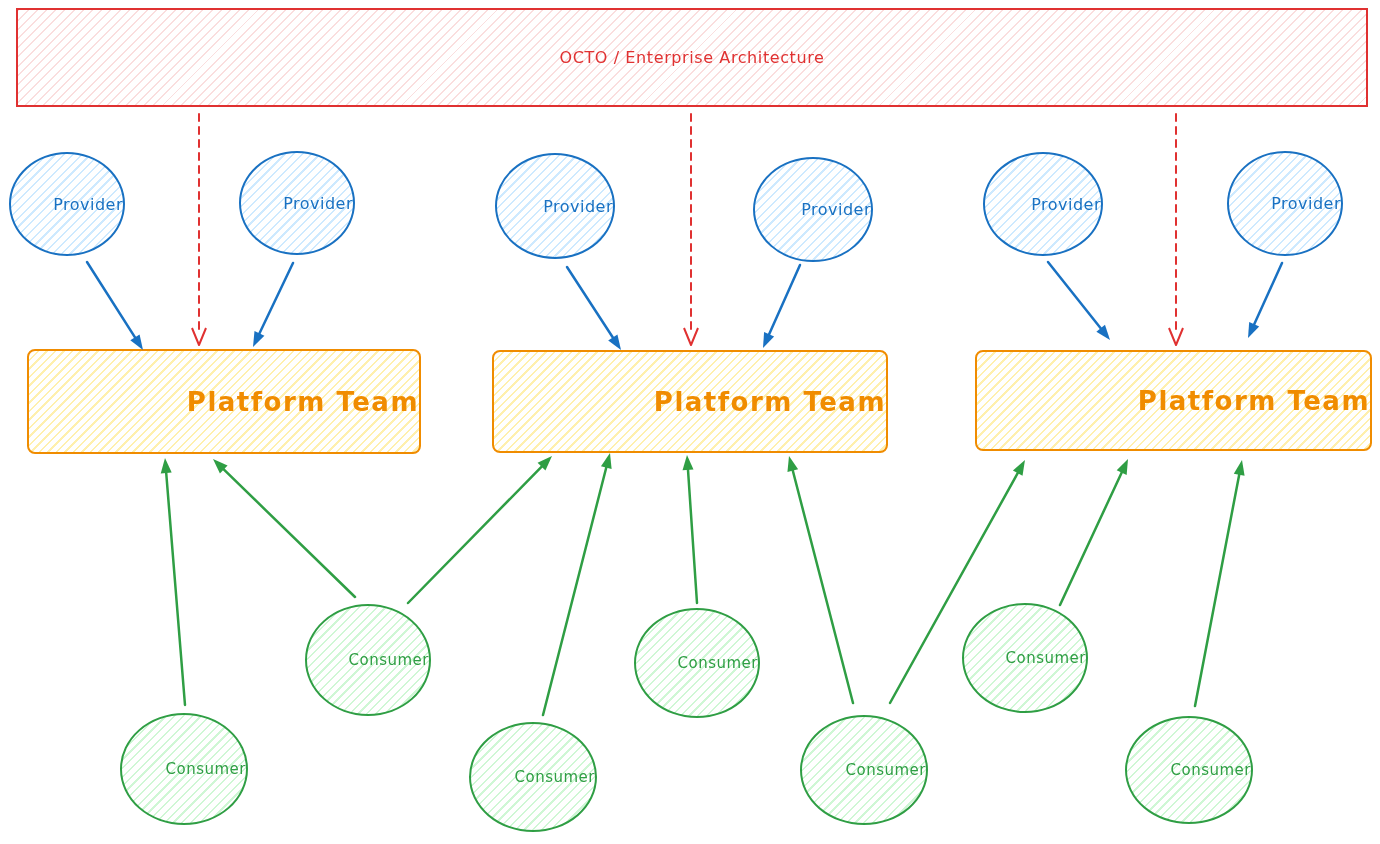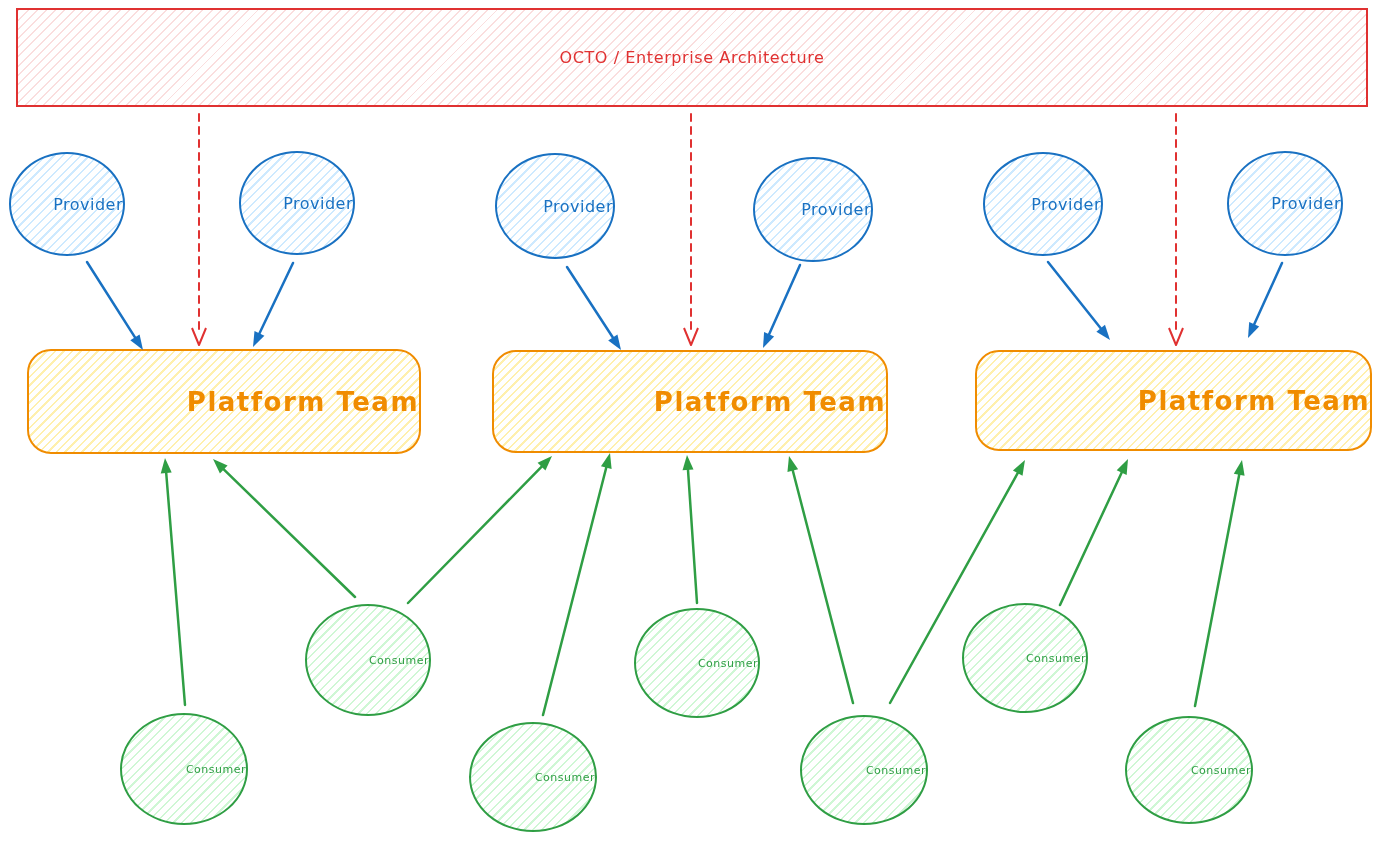--- a/index.html
+++ b/index.html
@@ -19,24 +19,24 @@
     color:#e03131;font-size:16px;letter-spacing:0.6px;
   }
   .provider{
     border:2px solid #1971c2;border-radius:50%;
     background:repeating-linear-gradient(135deg, rgba(165,216,255,0.55) 0px, rgba(165,216,255,0.55) 1.6px, transparent 1.6px, transparent 6.2px);
     color:#1971c2;font-size:16px;letter-spacing:0.5px;
   }
   .consumer{
     border:2px solid #2f9e44;border-radius:50%;
     background:repeating-linear-gradient(135deg, rgba(178,242,187,0.62) 0px, rgba(178,242,187,0.62) 1.6px, transparent 1.6px, transparent 6.2px);
-    color:#2f9e44;font-size:11px;letter-spacing:0.5px;
+    color:#2f9e44;font-size:15px;letter-spacing:0.5px;
   }
   .platform{
-    border:2px solid #f08c00;border-radius:24px;
+    border:2px solid #f08c00;border-radius:8px;
     background:repeating-linear-gradient(135deg, rgba(255,236,153,0.8) 0px, rgba(255,236,153,0.8) 1.7px, transparent 1.7px, transparent 6px);
     color:#f08c00;font-size:26px;font-weight:bold;letter-spacing:1.5px;
   }
   #edges{position:absolute;left:0;top:0;width:1380px;height:844px;pointer-events:none;}
 </style>
 </head>
 <body>
 
 <div class="canvas">
 

